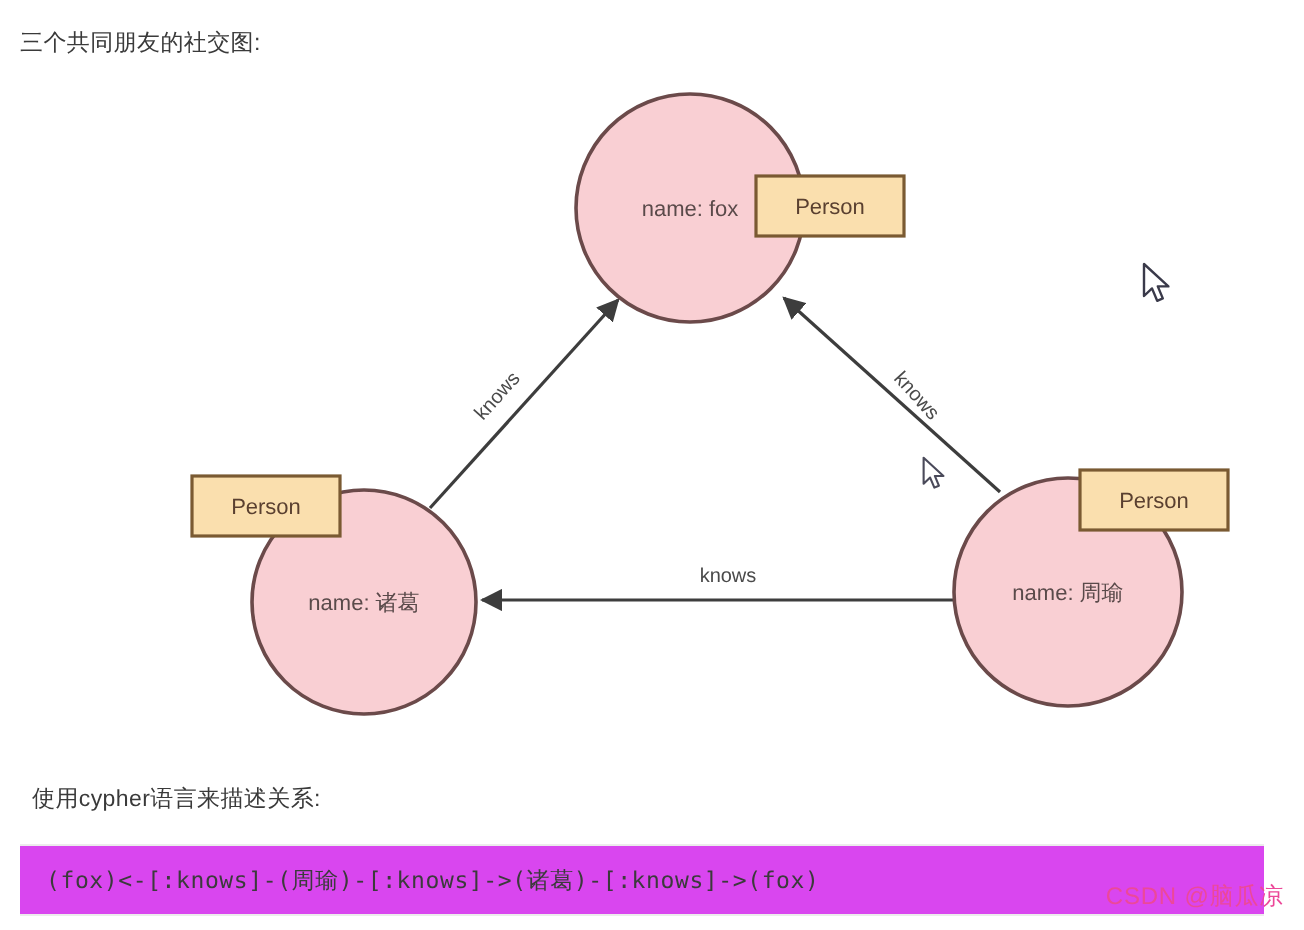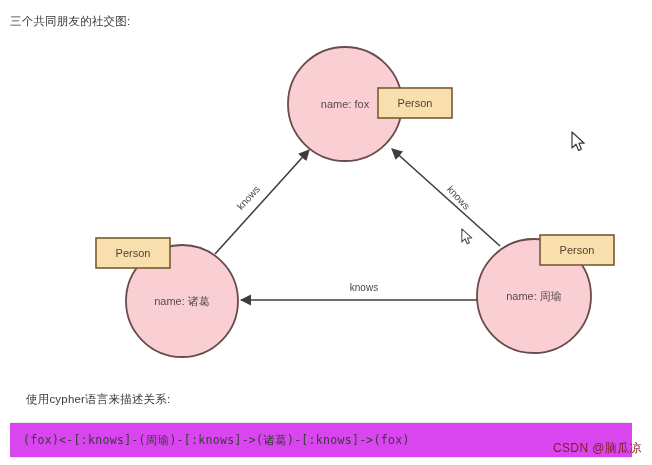--- a/index.html
+++ b/index.html
@@ -20,21 +20,21 @@
     inset: 0;
   }
   .caption {
     position: absolute;
     font-size: 11.5px;
     color: #3a3a3a;
     letter-spacing: 0.2px;
     white-space: nowrap;
   }
   #caption-top { left: 10px; top: 14px; text-align: right; }
-  #caption-bottom { left: 26px; top: 392px; }
+  #caption-bottom { left: 16px; top: 392px; }
 
   .code-block {
     position: absolute;
     left: 10px;
     top: 422px;
     width: 622px;
     height: 34px;
     background: #d946ef;
     border-top: 1px solid #ececec;
     border-bottom: 1px solid #ececec;
@@ -73,21 +73,21 @@
     font-family: "Liberation Sans", "DejaVu Sans", sans-serif;
     font-size: 10px;
     fill: #4a4a4a;
   }
 
   .watermark {
     position: absolute;
     right: 10px;
     top: 440px;
     font-size: 12px;
-    color: #7f1d1d;
+    color: #ec4899;
     letter-spacing: 0.4px;
     white-space: nowrap;
   }
 
   .cursor {
     position: absolute;
     pointer-events: none;
   }
   #cursor-main { left: 571px; top: 131px; }
   #cursor-secondary { left: 461px; top: 228px; }

